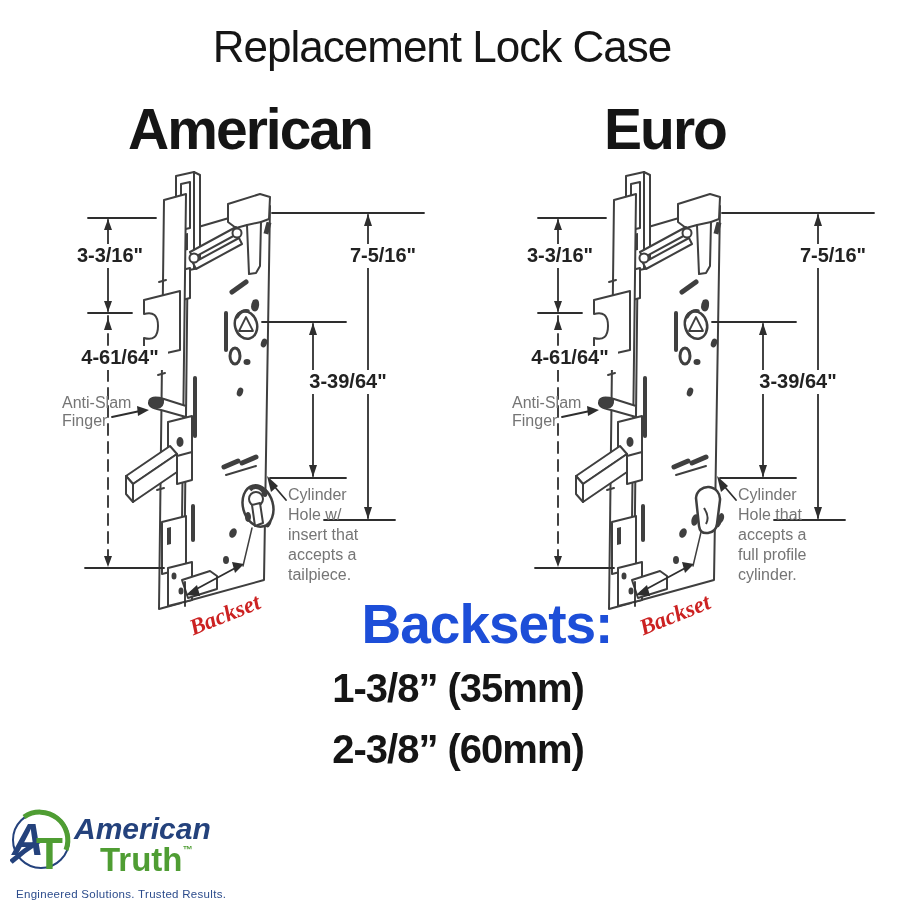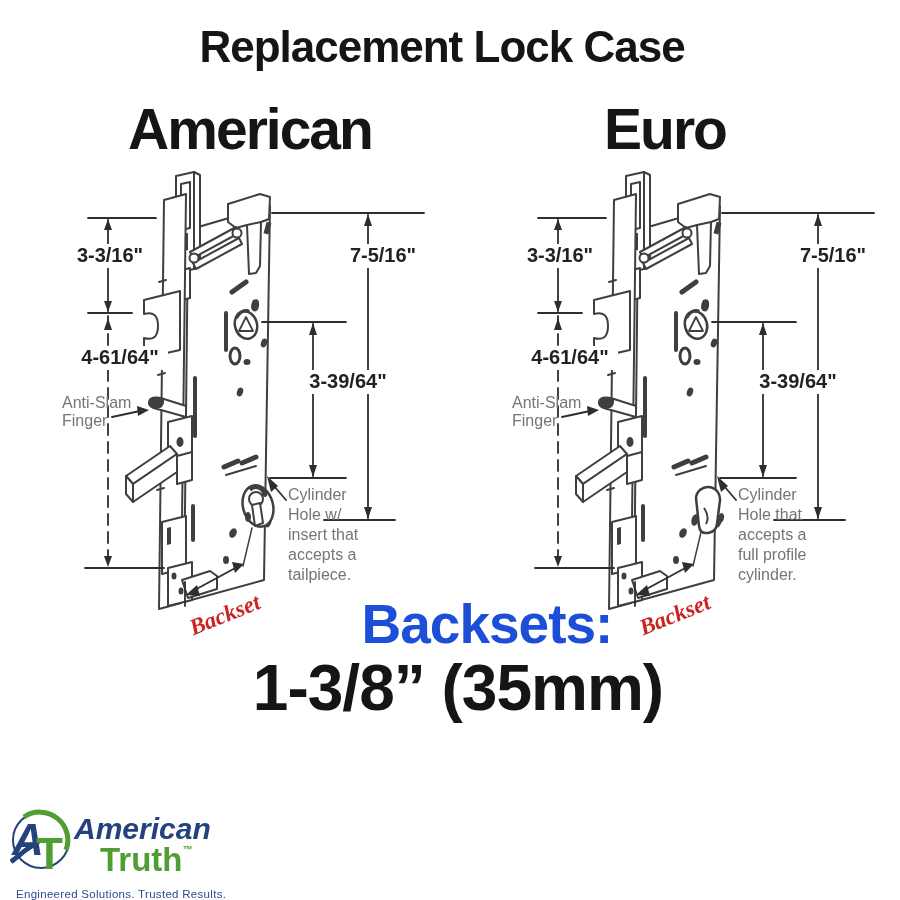--- a/index.html
+++ b/index.html
@@ -2,38 +2,38 @@
 <html><head>
 <meta charset="utf-8">
 <style>
   html,body{margin:0;padding:0;}
   body{
     width:900px;height:900px;position:relative;background:#ffffff;
     font-family:"Liberation Sans",sans-serif;overflow:hidden;color:#111;
   }
   .title{
     position:absolute;top:22px;left:0;width:884px;text-align:center;
-    font-size:44px;font-weight:bold;letter-spacing:-1px;color:#151515;
+    font-size:44px;font-weight:normal;letter-spacing:-1px;color:#151515;
   }
   .col-heading{
     position:absolute;top:96px;font-size:57px;font-weight:bold;
     letter-spacing:-2px;text-align:center;color:#151515;
   }
   .col-heading.american{left:60px;width:380px;}
   .col-heading.euro{left:555px;width:220px;}
   .diagram{position:absolute;top:170px;width:420px;height:475px;}
   .diagram.american{left:40px;}
   .diagram.euro{left:490px;}
   .backsets-heading{
     position:absolute;top:592px;left:272px;width:430px;text-align:center;
     font-size:55px;font-weight:bold;letter-spacing:-1px;color:#1d4ed8;
   }
   .backset-items{
     position:absolute;top:658px;left:243px;width:430px;text-align:center;
-    font-size:64px;font-weight:bold;letter-spacing:-1px;line-height:61px;color:#151515;
+    font-size:40px;font-weight:bold;letter-spacing:-1px;line-height:61px;color:#151515;
   }
   .logo{position:absolute;left:10px;top:796px;width:240px;height:100px;}
   .logo-mark{position:absolute;left:0;top:2px;}
   .logo-top{
     position:absolute;left:64px;top:16px;font-size:30px;font-style:italic;
     font-weight:bold;color:#24427c;letter-spacing:0px;
   }
   .logo-bottom{
     position:absolute;left:90px;top:45px;font-size:33px;font-weight:bold;
     color:#4f9d33;letter-spacing:0px;text-align:center;
@@ -222,20 +222,21 @@
   <text class="note-label" x="248" y="350">Hole that</text>
   <text class="note-label" x="248" y="370">accepts a</text>
   <text class="note-label" x="248" y="390">full profile</text>
   <text class="note-label" x="248" y="410">cylinder.</text>
   <text class="backset-red" x="186" y="452" text-anchor="middle" fill="#cc2222" transform="rotate(-22 186 448)">Backset</text>
 </svg>
 
 <div class="backsets-heading">Backsets:</div>
 <div class="backset-items">
   <div>1-3/8” (35mm)</div>
+  <div>2-3/8” (60mm)</div>
 </div>
 
 <div class="logo">
   <svg class="logo-mark" width="64" height="82" viewBox="0 0 64 82">
     <circle cx="31" cy="42" r="28" fill="none" stroke="#24427c" stroke-width="2"></circle>
     <path d="M14,19 A28,28 0 0 1 56,52" fill="none" stroke="#4f9d33" stroke-width="5"></path>
     <path d="M1,64 C10,56 18,50 29,43" fill="none" stroke="#24427c" stroke-width="5"></path>
     <text x="2" y="57" font-size="44" font-weight="bold" font-style="italic" fill="#24427c">A</text>
     <text x="26" y="71" font-size="44" font-weight="bold" fill="#4f9d33">T</text>
   </svg>

